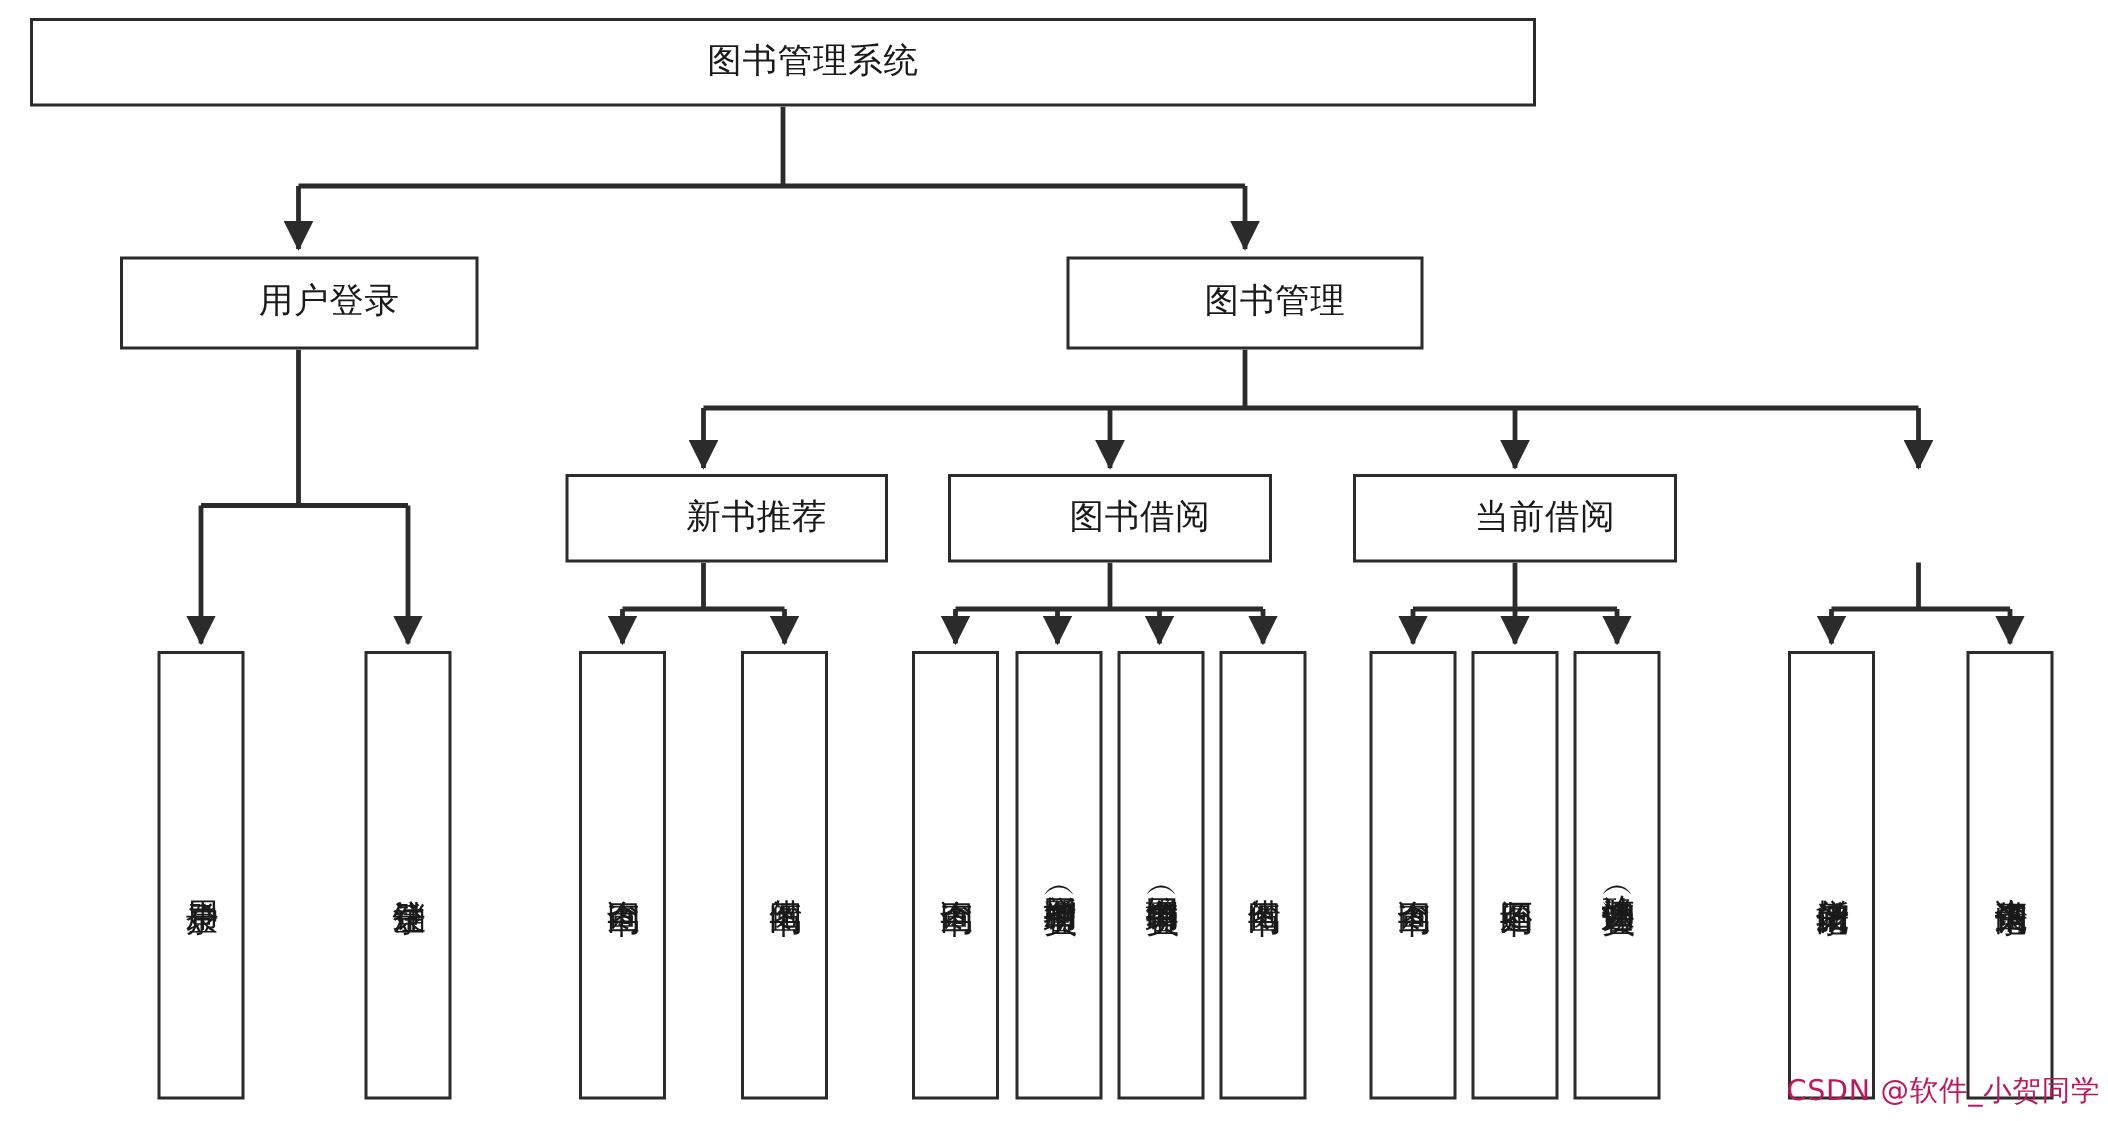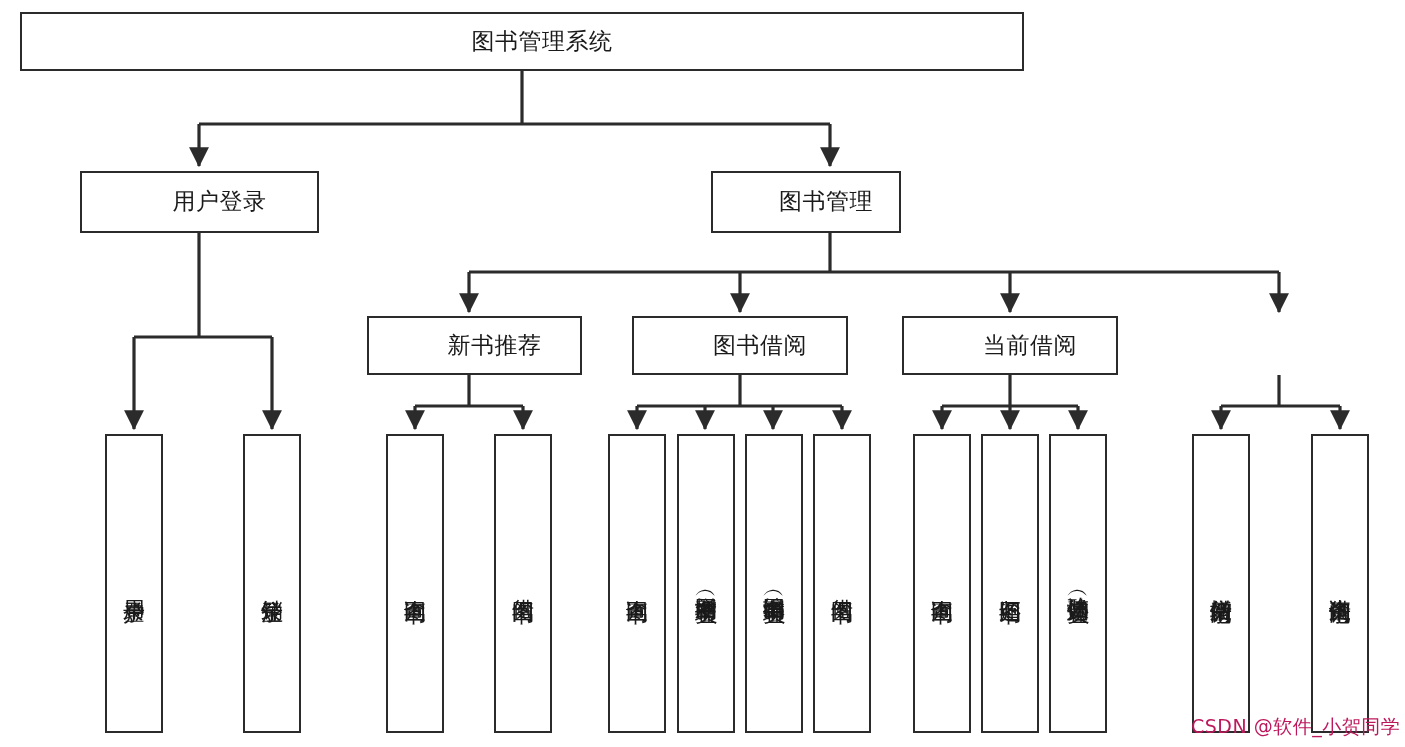--- a/index.html
+++ b/index.html
@@ -124,25 +124,25 @@
     </g>
   </svg>
 
   <div class="node h" style="left:20px; top:12px; width:1004px; height:59px;">
     <span class="lbl">图书管理系统</span>
   </div>
 
   <div class="node h" style="left:80px; top:171px; width:239px; height:62px;">
     <span class="lbl">用户登录</span>
   </div>
-  <div class="node h" style="left:711px; top:171px; width:190px; height:62px;align-items:center;">
+  <div class="node h" style="left:711px; top:171px; width:238px; height:62px;align-items:center;">
     <span class="lbl">图书管理</span>
   </div>
 
-  <div class="node h" style="left:367px; top:316px; width:215px; height:59px;">
+  <div class="node h" style="left:377px; top:316px; width:215px; height:59px;">
     <span class="lbl">新书推荐</span>
   </div>
   <div class="node h" style="left:632px; top:316px; width:216px; height:59px;">
     <span class="lbl">图书借阅</span>
   </div>
   <div class="node h" style="left:902px; top:316px; width:216px; height:59px;">
     <span class="lbl">当前借阅</span>
   </div>
 
   <div class="node v" style="left:105px; top:434px; width:58px; height:299px;">

